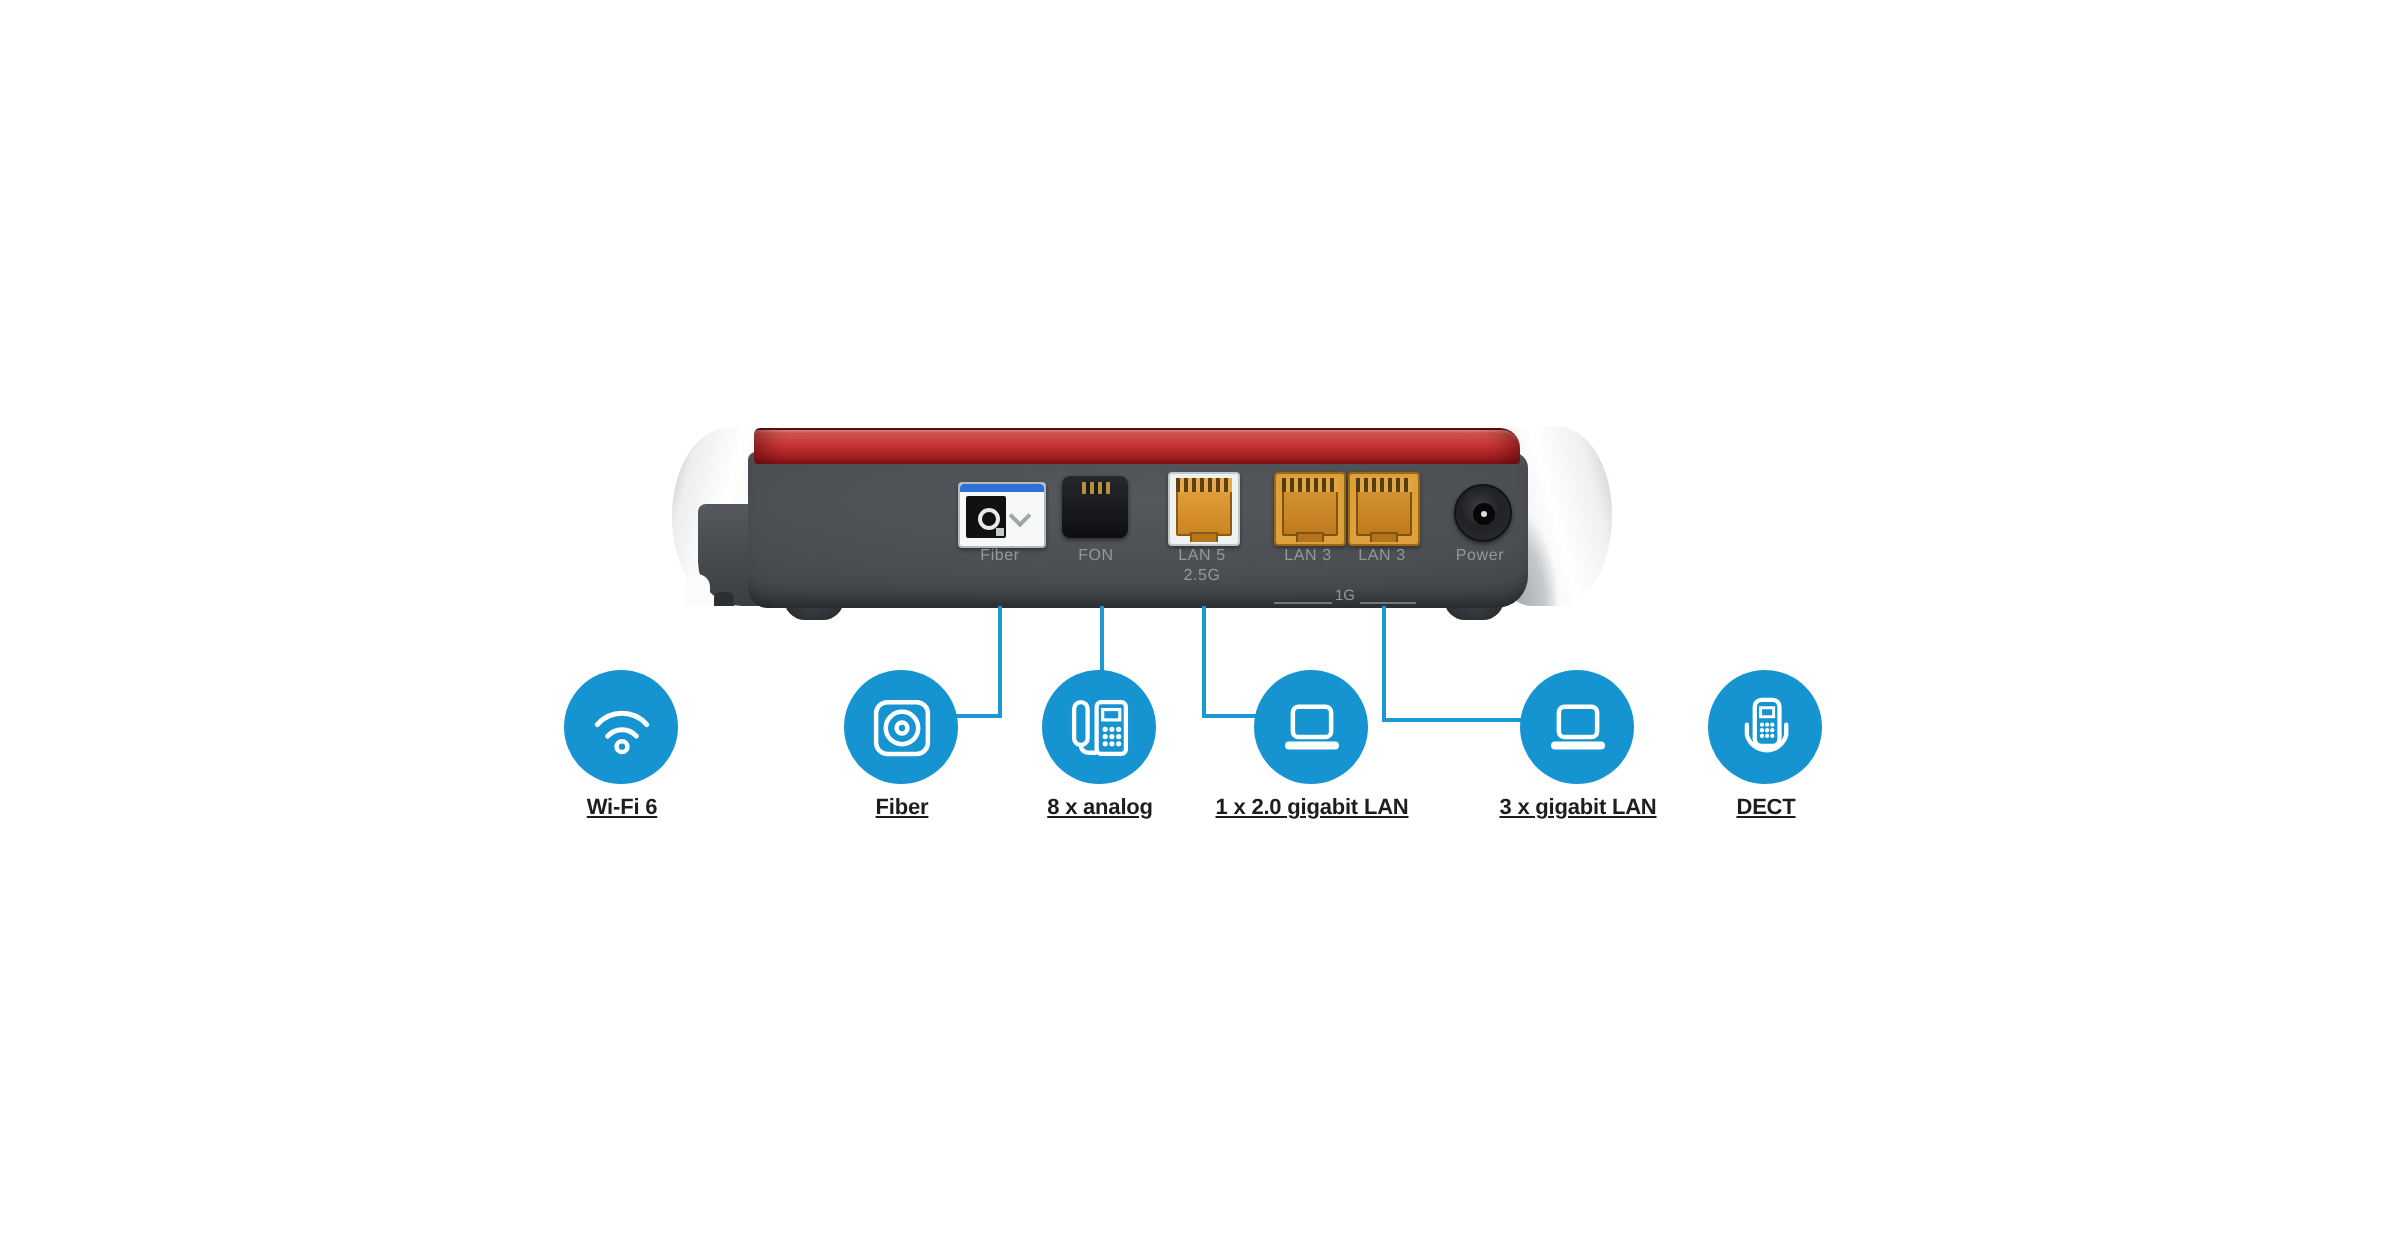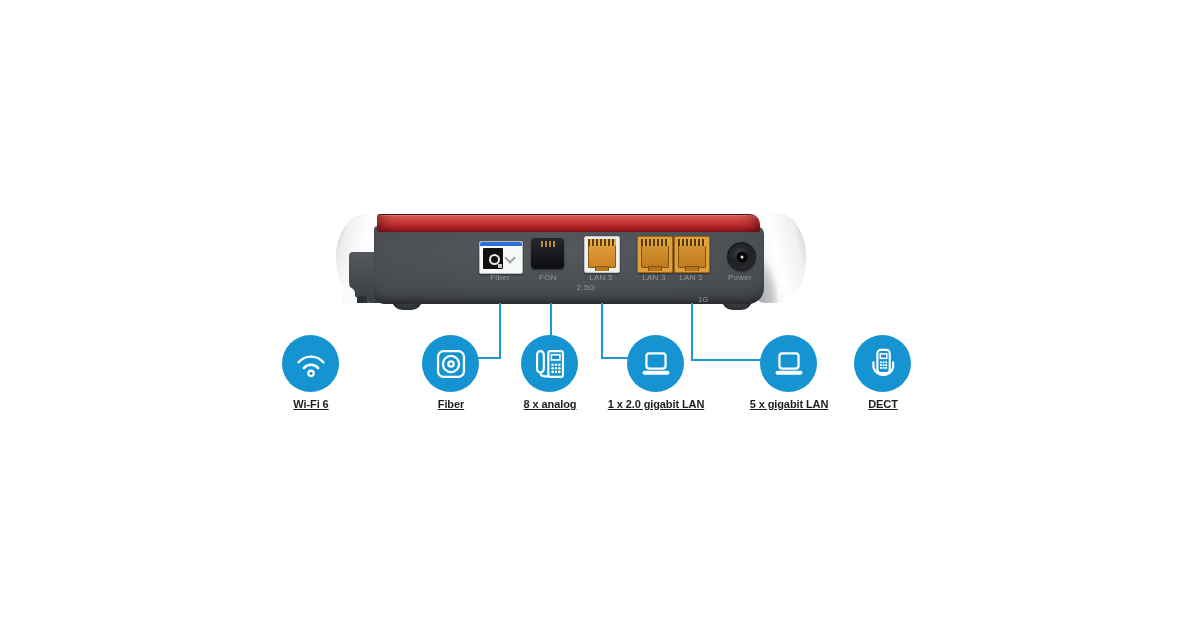--- a/index.html
+++ b/index.html
@@ -63,21 +63,21 @@
   .power-port{position:absolute;left:727px;top:242px;width:27px;height:27px;border-radius:50%;
         background:radial-gradient(circle at 45% 40%,#3e4145 0%,#202225 45%,#2c2e31 100%);
         border:1px solid #121315;box-shadow:0 1px 2px rgba(0,0,0,.5);}
   .power-port .hole{position:absolute;left:50%;top:50%;width:11px;height:11px;transform:translate(-50%,-50%);
         background:#070708;border-radius:50%;}
   .power-port .pin{position:absolute;left:50%;top:50%;width:3px;height:3px;transform:translate(-50%,-50%);
         background:#d9dadb;border-radius:50%;}
 
   .port-label{position:absolute;transform:translateX(-50%);font-size:8px;line-height:9px;
         color:#94979b;letter-spacing:.3px;white-space:nowrap;}
-  .lan-group{position:absolute;left:637px;top:294px;width:71px;display:flex;align-items:flex-end;gap:2px;flex-direction:column;}
+  .lan-group{position:absolute;left:637px;top:294px;width:71px;display:flex;align-items:flex-end;gap:2px;}
   .lan-group .dash{flex:1;height:1px;background:#74777b;}
   .lan-group .g-label{font-size:7.5px;color:#94979b;line-height:8px;}
 
   
   .cline{position:absolute;background:#1c98d5;}
 
   
   .ficon{position:absolute;top:335px;width:57px;height:57px;border-radius:50%;background:#1694d2;
         display:flex;align-items:center;justify-content:center;}
   .ficon svg{display:block;}
@@ -131,21 +131,21 @@
     <div class="slot"></div>
   </div>
   <div class="power-port">
     <div class="hole"></div>
     <div class="pin"></div>
   </div>
 
   <div class="port-label" style="left:500px;top:273px;">Fiber</div>
   <div class="port-label" style="left:548px;top:273px;">FON</div>
   <div class="port-label" style="left:601px;top:273px;">LAN 5</div>
-  <div class="port-label" style="left:586px;top:283px;">2.5G</div>
+  <div class="port-label" style="left:601px;top:283px;">2.5G</div>
   <div class="port-label" style="left:654px;top:273px;">LAN 3</div>
   <div class="port-label" style="left:691px;top:273px;text-align:center;">LAN 3</div>
   <div class="lan-group">
     <div class="dash"></div>
     <div class="g-label">1G</div>
     <div class="dash"></div>
   </div>
   <div class="port-label" style="left:740px;top:273px;">Power</div>
 
   <div class="cline" style="left:499px;top:303px;width:2px;height:56px;"></div>
@@ -217,16 +217,16 @@
           <circle cx="18.8" cy="19.5" r="0.95"></circle>
       </g>
       <path d="M7.5 14.5 v4.5 a9 9 0 0 0 17.5 0 v-4.5" stroke-linecap="round"></path>
     </svg>
   </div>
 
   <div class="flabel" style="left:311px;">Wi-Fi 6</div>
   <div class="flabel" style="left:451px;">Fiber</div>
   <div class="flabel" style="left:550px;">8 x analog</div>
   <div class="flabel" style="left:656px;">1 x 2.0 gigabit LAN</div>
-  <div class="flabel" style="left:789px;">5 x gigabit LAN</div>
+  <div class="flabel" style="left:789px;">3 x gigabit LAN</div>
   <div class="flabel" style="left:883px;">DECT</div>
 
 </div>
 
 </body></html>

